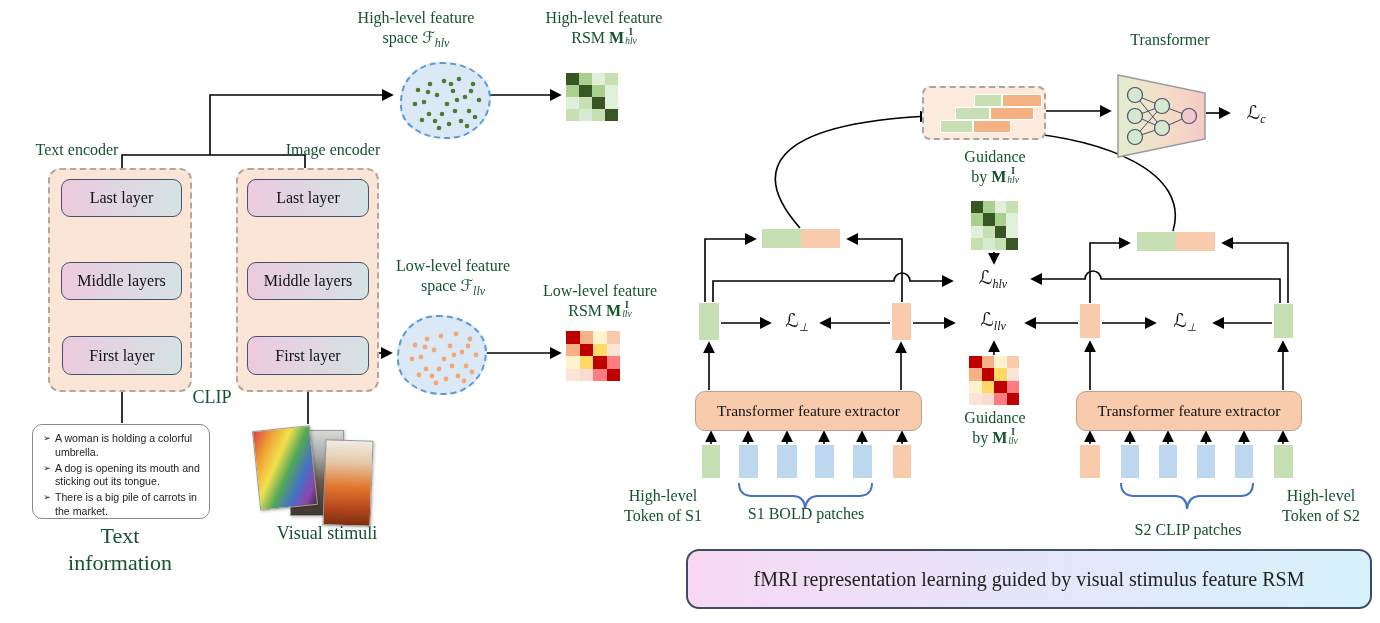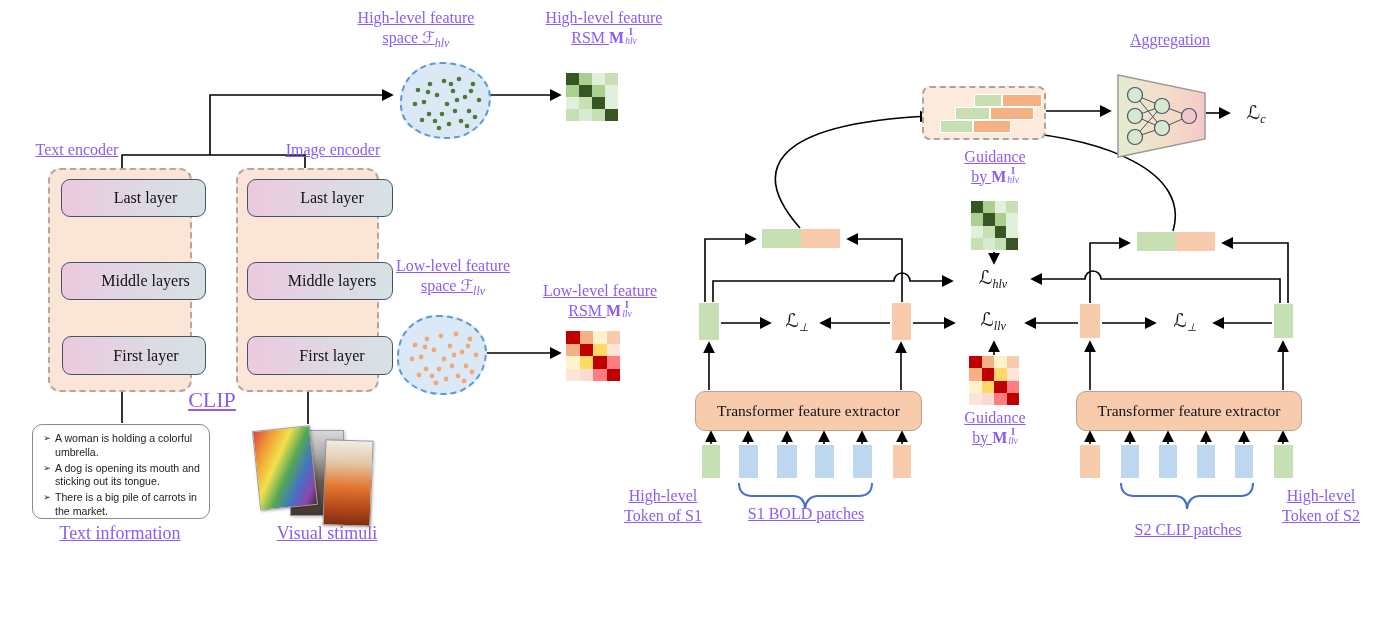--- a/index.html
+++ b/index.html
@@ -1,25 +1,25 @@
 <!DOCTYPE html>
 <html><head>
 <meta charset="utf-8">
 <style>
   html,body{margin:0;padding:0;background:#ffffff;}
   #canvas{position:relative;width:1380px;height:623px;background:#fff;overflow:hidden;
           font-family:"Liberation Serif",serif;color:#111;}
   .abs{position:absolute;}
   svg.wires{position:absolute;left:0;top:0;width:1380px;height:623px;pointer-events:none;}
-  .lbl{position:absolute;text-align:center;font-size:16px;line-height:1.22;color:#8b5cf6;text-decoration:underline;}
+  .lbl{position:absolute;text-align:center;font-size:16px;line-height:1.22;color:#14532d;}
   
   .dashedbox{position:absolute;background:#fbe5d6;border:2px dashed #b3a89e;border-radius:12px;}
   .layer{position:absolute;display:flex;align-items:center;justify-content:center;
          font-size:16px;border:1.6px solid #44546a;border-radius:9px;
-         background:linear-gradient(90deg,#edc9de 0%,#e2d4e2 40%,#d6e2e4 100%);padding-left:24px;}
+         background:linear-gradient(90deg,#edc9de 0%,#e2d4e2 40%,#d6e2e4 100%);}
   
   .blob{position:absolute;background:#dbe8f6;border:2px dashed #5b9bd5;
         border-radius:46% 54% 48% 52% / 52% 48% 56% 44%;}
   
   .matrix{position:absolute;display:grid;grid-template-columns:repeat(4,1fr);grid-template-rows:repeat(4,1fr);}
   
   .tok{position:absolute;}
   .tok.green{background:#c6e0b4;}
   .tok.orange{background:#f8cbad;}
   .tok.blue{background:#bdd7ee;}
@@ -204,21 +204,21 @@
   <div class="dashedbox" style="left:48px;top:168px;width:140px;height:220px;"></div>
   <div class="dashedbox" style="left:236px;top:168px;width:139px;height:220px;"></div>
 
   <div class="layer" style="left:61px;top:179px;width:119px;height:36px;">Last layer</div>
   <div class="layer" style="left:61px;top:262px;width:119px;height:36px;">Middle layers</div>
   <div class="layer" style="left:62px;top:336px;width:118px;height:37px;">First layer</div>
   <div class="layer" style="left:247px;top:179px;width:120px;height:36px;">Last layer</div>
   <div class="layer" style="left:247px;top:262px;width:120px;height:36px;">Middle layers</div>
   <div class="layer" style="left:247px;top:336px;width:120px;height:37px;">First layer</div>
 
-  <div class="lbl" style="left:178px;top:387px;width:68px;font-size:22px;">CLIP</div>
+  <div class="lbl" style="left:178px;top:387px;width:68px;font-size:18px;">CLIP</div>
 
   <div class="lbl" style="left:378px;top:256px;width:150px;">
     <span>Low-level feature</span><br>
     <span>space </span><span class="mathF">ℱ</span><span class="sb">llv</span>
   </div>
   <div class="lbl" style="left:524px;top:281px;width:152px;">
     <span>Low-level feature</span><br>
     <span>RSM </span><span class="mi">
         <span>M</span>
         <span class="mstack">
@@ -291,35 +291,35 @@
     <div class="row">
         <span class="bl">➢</span>
         <span>There is a big pile of carrots in the market.</span>
       </div>
   </div>
 
   <div class="photo" style="left:290px;top:430px;width:52px;height:84px;background:linear-gradient(180deg,#d8d8d8 0%,#a8a8a8 30%,#6b584c 60%,#403730 100%);z-index:1;"></div>
   <div class="photo" style="left:324px;top:440px;width:46px;height:84px;transform:rotate(2deg);background:linear-gradient(180deg,#f0ece4 0%,#e5c9a8 25%,#e2762d 55%,#b5481c 80%,#7e2d10 100%);z-index:2;"></div>
   <div class="photo" style="left:256px;top:428px;width:56px;height:78px;transform:rotate(-6deg);background:linear-gradient(120deg,#d94343 0%,#f0a033 20%,#f3e04d 38%,#54a857 55%,#4472c4 72%,#8e44ad 88%,#3a2f3a 100%);z-index:3;"></div>
 
-  <div class="lbl" style="left:50px;top:523px;width:140px;font-size:18px;">Text information</div>
+  <div class="lbl" style="left:50px;top:523px;width:140px;font-size:22px;">Text information</div>
   <div class="lbl" style="left:262px;top:523px;width:130px;font-size:18px;">Visual stimuli</div>
 
 
 
   <div class="aggbox" style="left:922px;top:86px;width:120px;height:50px;">
     <div class="aggbar g" style="left:50px;top:6px;width:28px;"></div>
     <div class="aggbar o" style="left:78px;top:6px;width:40px;"></div>
     <div class="aggbar g" style="left:31px;top:19px;width:35px;"></div>
     <div class="aggbar o" style="left:66px;top:19px;width:44px;"></div>
     <div class="aggbar g" style="left:16px;top:32px;width:33px;"></div>
     <div class="aggbar o" style="left:49px;top:32px;width:38px;"></div>
   </div>
 
-  <div class="lbl" style="left:1120px;top:30px;width:100px;">Aggregation</div>
+  <div class="lbl" style="left:1120px;top:30px;width:100px;">Transformer</div>
   <svg class="abs" style="left:1114px;top:68px;" width="98" height="94">
     <defs>
       <linearGradient id="clfg" x1="0" y1="0" x2="1" y2="0">
         <stop offset="0" stop-color="#e3edcf"></stop>
           <stop offset="0.55" stop-color="#f4ddc8"></stop>
           <stop offset="1" stop-color="#f6c9c6"></stop>
       </linearGradient>
     </defs>
     <polygon points="4,7 91,25 91,71 4,89" fill="url(#clfg)" stroke="#9a9a9a" stroke-width="1.5"></polygon>
     <g stroke="#44546a" stroke-width="1">
@@ -445,14 +445,17 @@
   <div class="tok blue" style="left:1159px;top:445px;width:18px;height:33px;"></div>
   <div class="tok blue" style="left:1197px;top:445px;width:18px;height:33px;"></div>
   <div class="tok blue" style="left:1235px;top:445px;width:18px;height:33px;"></div>
   <div class="tok green" style="left:1274px;top:445px;width:19px;height:33px;"></div>
 
   <div class="lbl" style="left:616px;top:486px;width:94px;">High-level Token of S1</div>
   <div class="lbl" style="left:730px;top:504px;width:152px;">S1 BOLD patches</div>
   <div class="lbl" style="left:1112px;top:520px;width:152px;">S2 CLIP patches</div>
   <div class="lbl" style="left:1272px;top:486px;width:98px;">High-level Token of S2</div>
 
+  <div class="caption" style="left:686px;top:549px;width:682px;height:56px;">
+    <span style="padding:0 20px;">fMRI representation learning guided by visual stimulus feature RSM</span>
+  </div>
 
 </div>
 
 </body></html>

